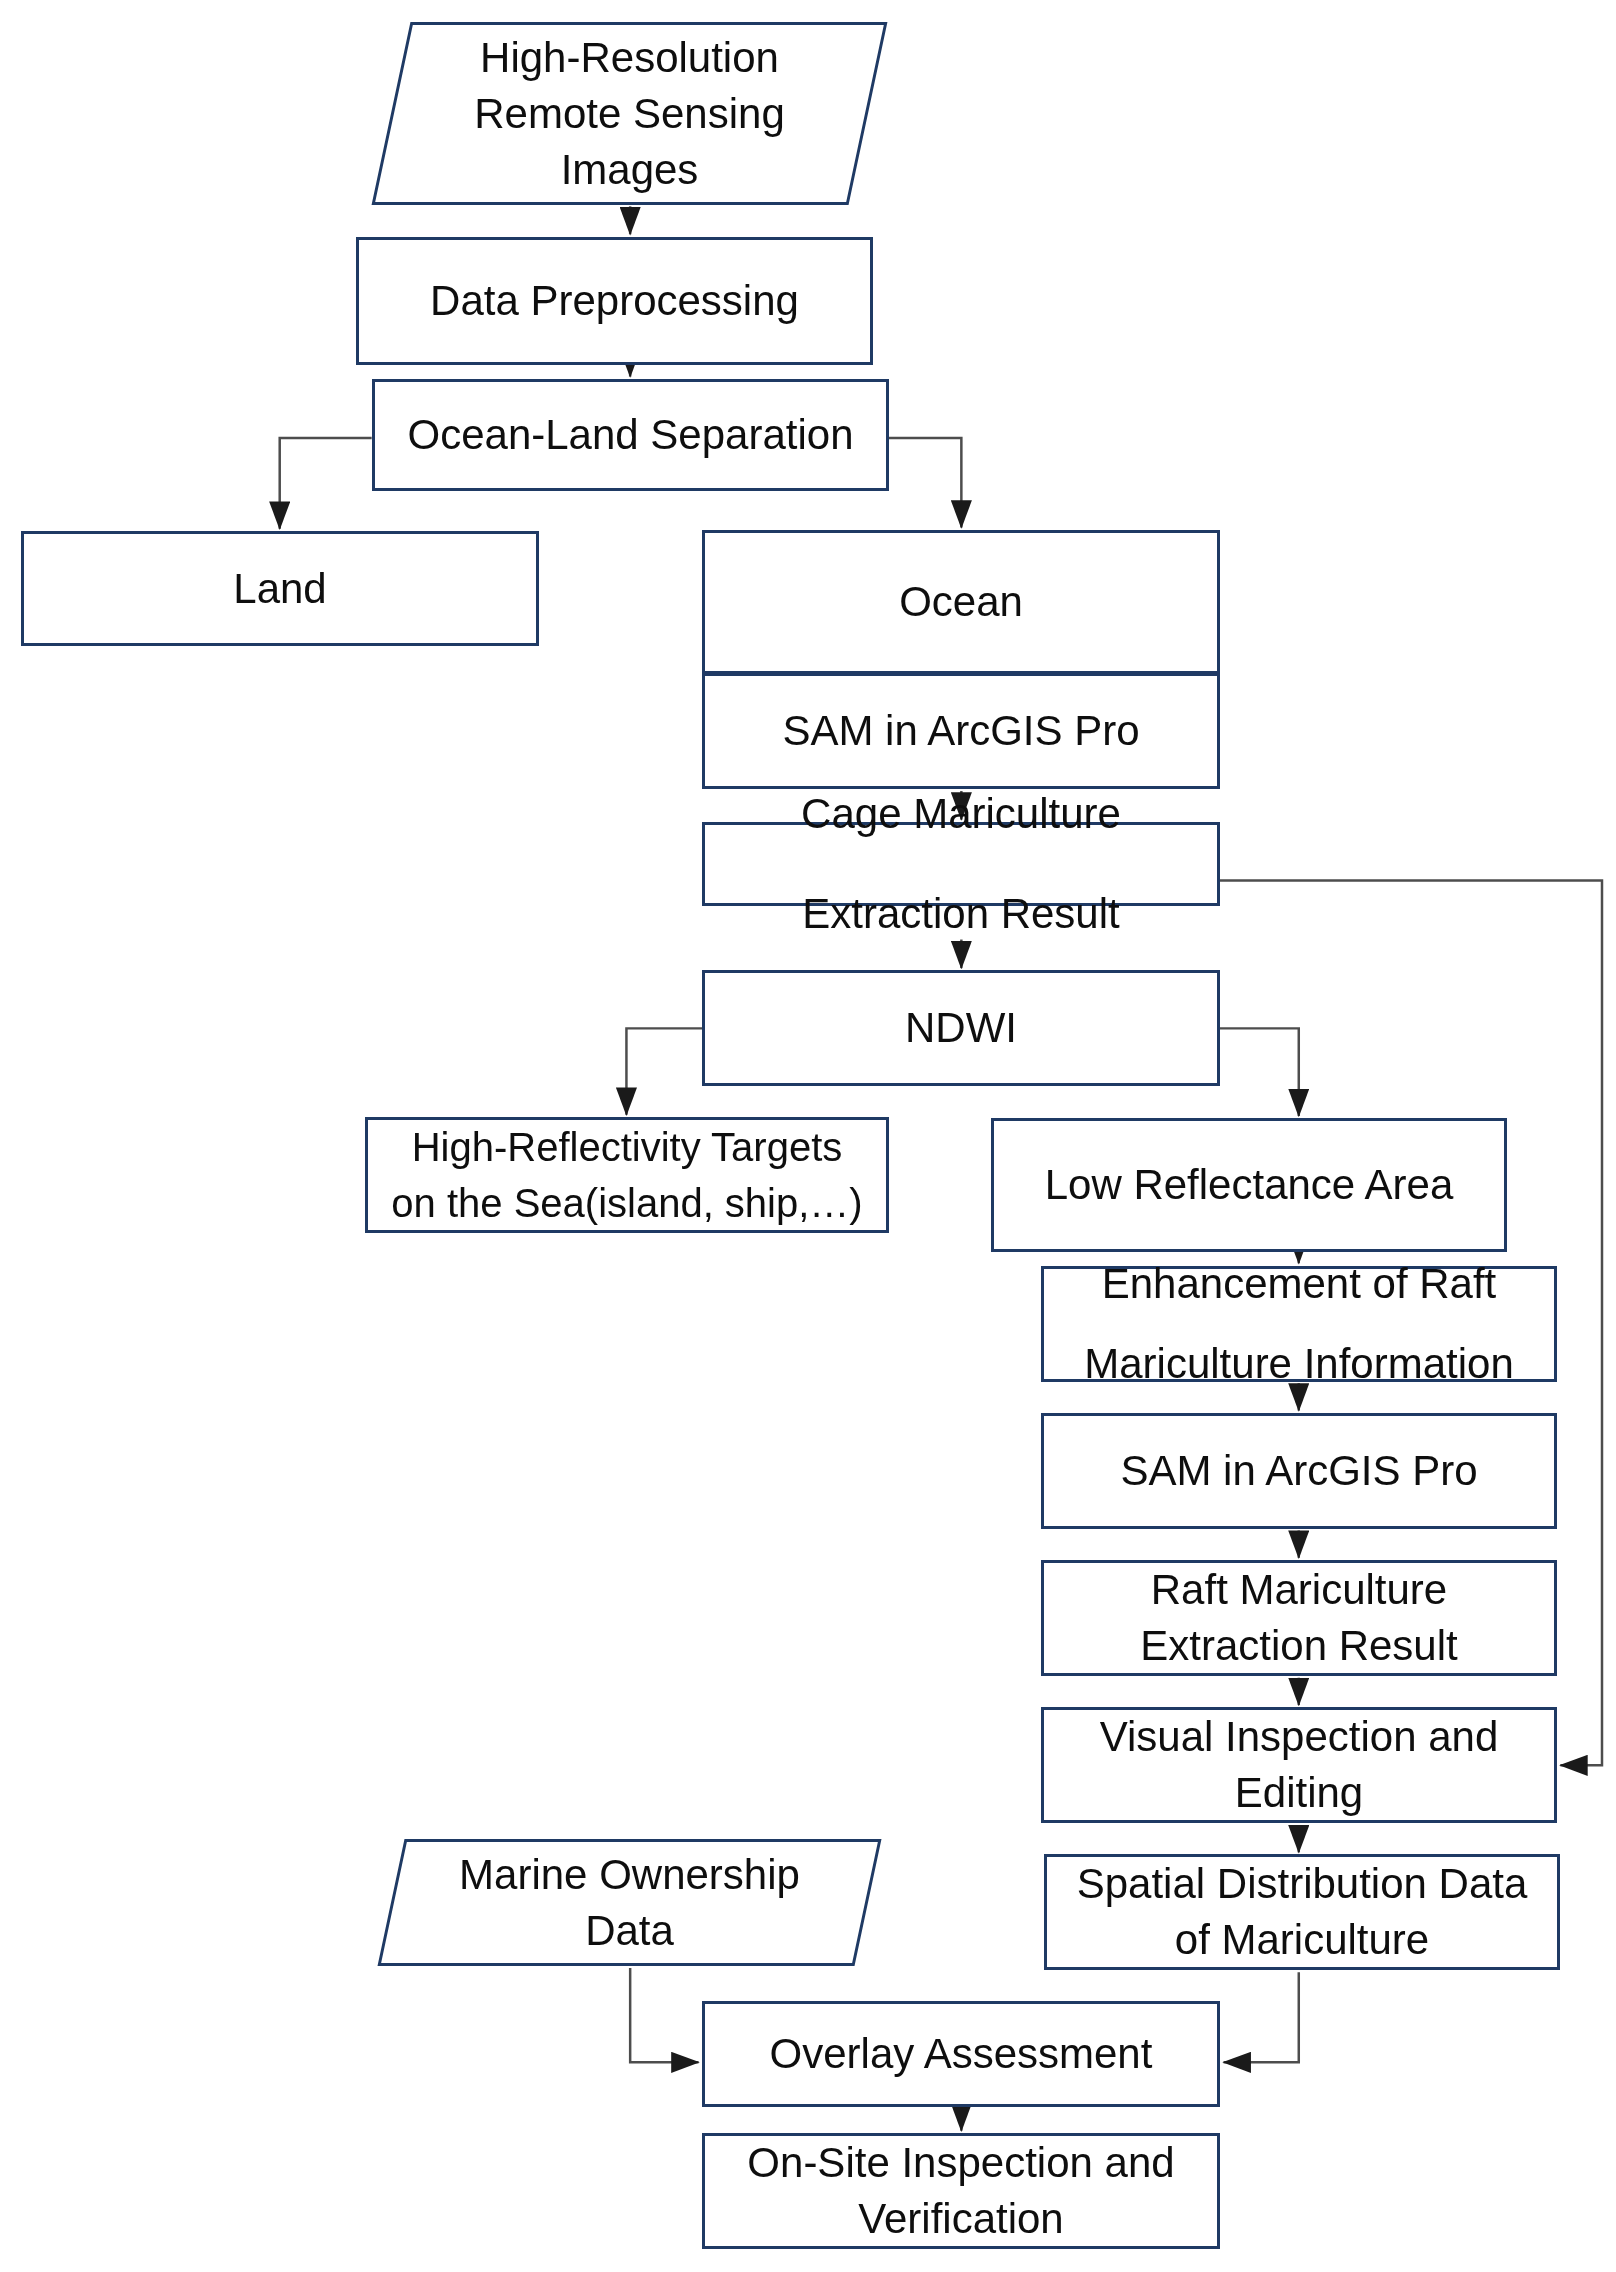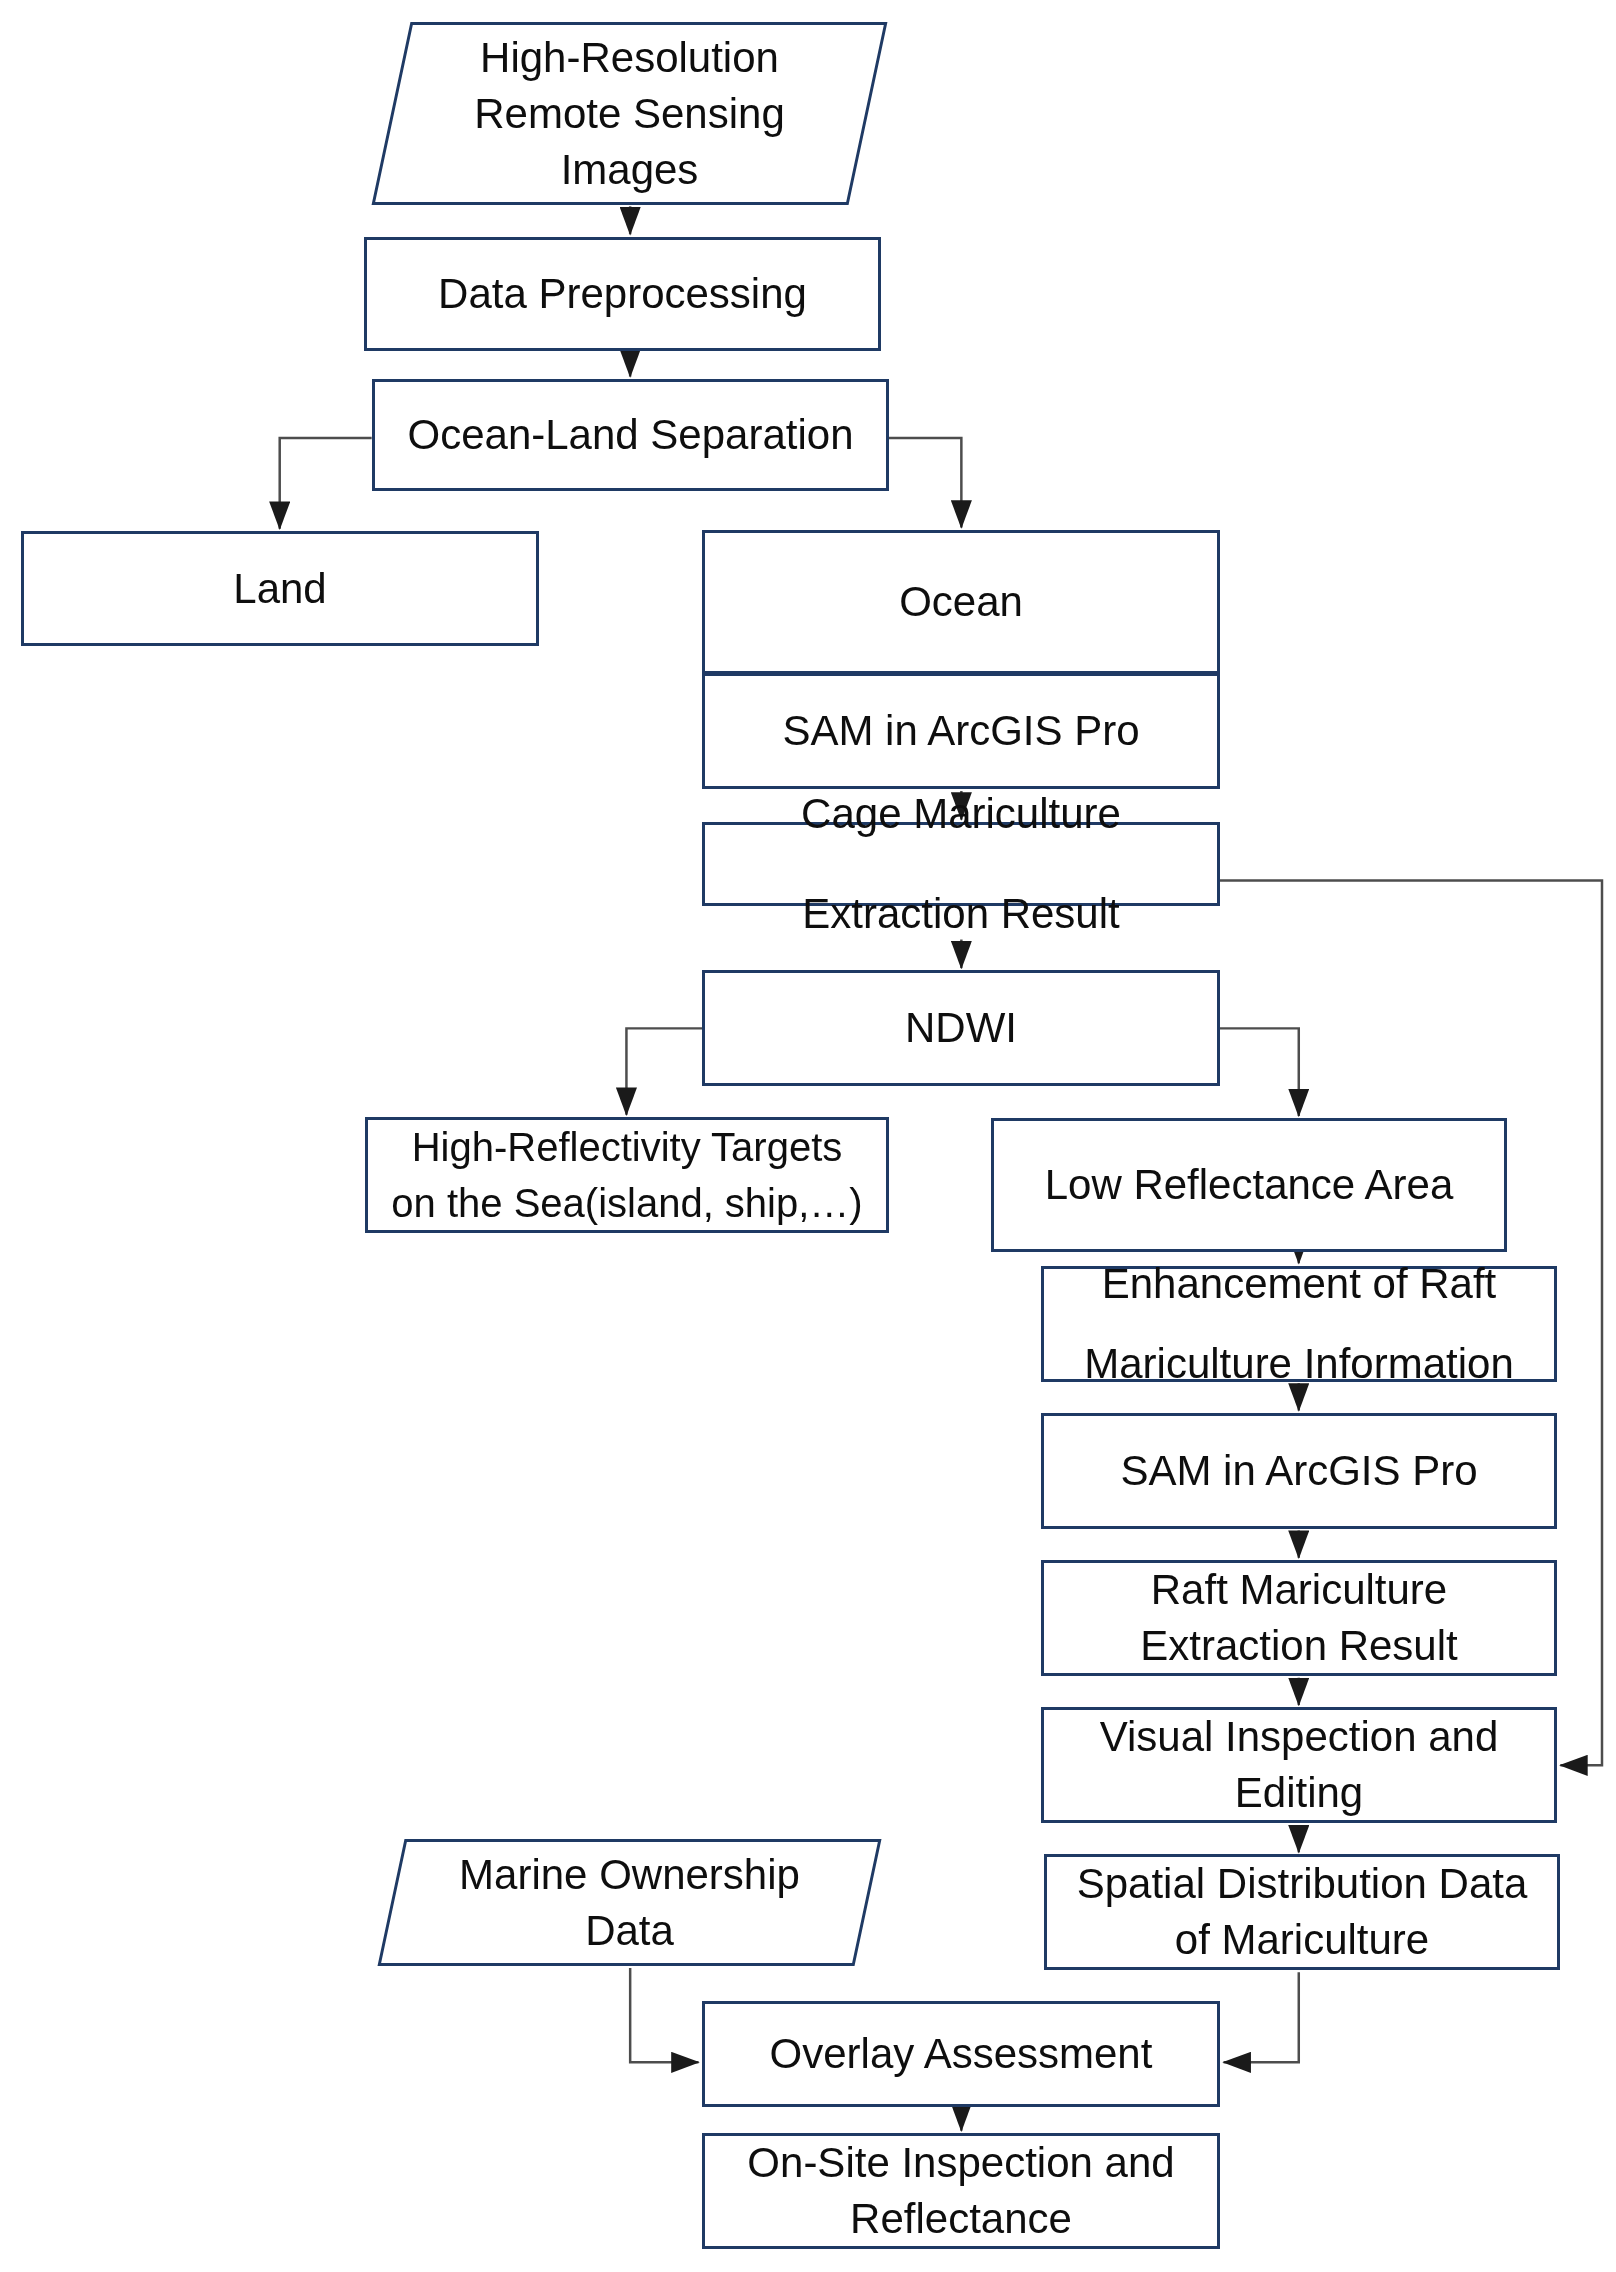--- a/index.html
+++ b/index.html
@@ -74,21 +74,21 @@
   </svg>
 
   <div class="node para" style="left:391px; top:22px; width:477px; height:183px;">
     <div class="inner">
       <div class="line">High-Resolution</div>
       <div class="line">Remote Sensing</div>
       <div class="line">Images</div>
     </div>
   </div>
 
-  <div class="node" style="left:364px; top:237px; width:517px; height:114px;">
+  <div class="node" style="left:356px; top:237px; width:517px; height:128px;">
     <div class="line">Data Preprocessing</div>
   </div>
 
   <div class="node" style="left:372px; top:379px; width:517px; height:112px;">
     <div class="line">Ocean-Land Separation</div>
   </div>
 
   <div class="node" style="left:21px; top:531px; width:518px; height:115px;">
     <div class="line">Land</div>
   </div>
@@ -149,17 +149,17 @@
       <div class="line">Data</div>
     </div>
   </div>
 
   <div class="node" style="left:702px; top:2001px; width:518px; height:106px;">
     <div class="line">Overlay Assessment</div>
   </div>
 
   <div class="node" style="left:702px; top:2133px; width:518px; height:116px;">
     <div class="line">On-Site Inspection and</div>
-    <div class="line">Reflectance</div>
+    <div class="line">Verification</div>
   </div>
 
 </div>
 
 
 </body></html>

